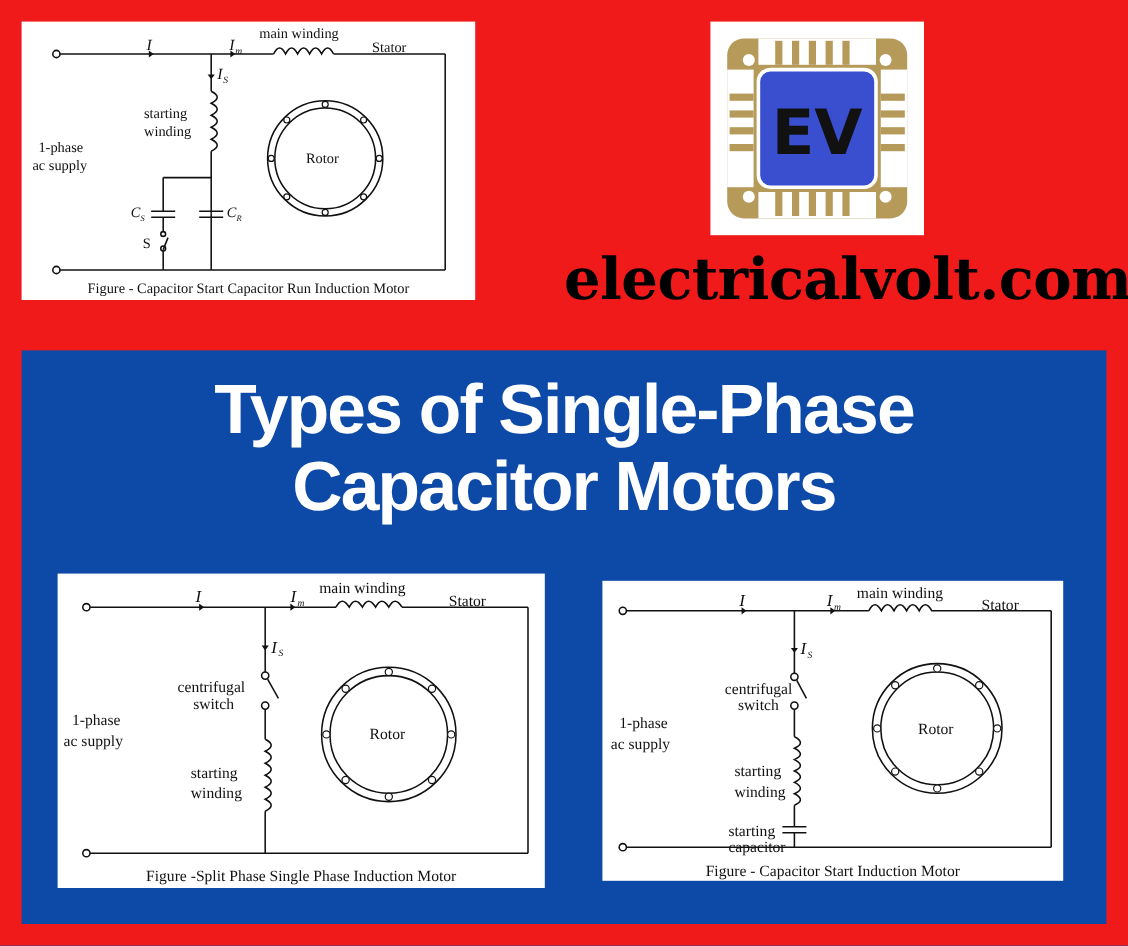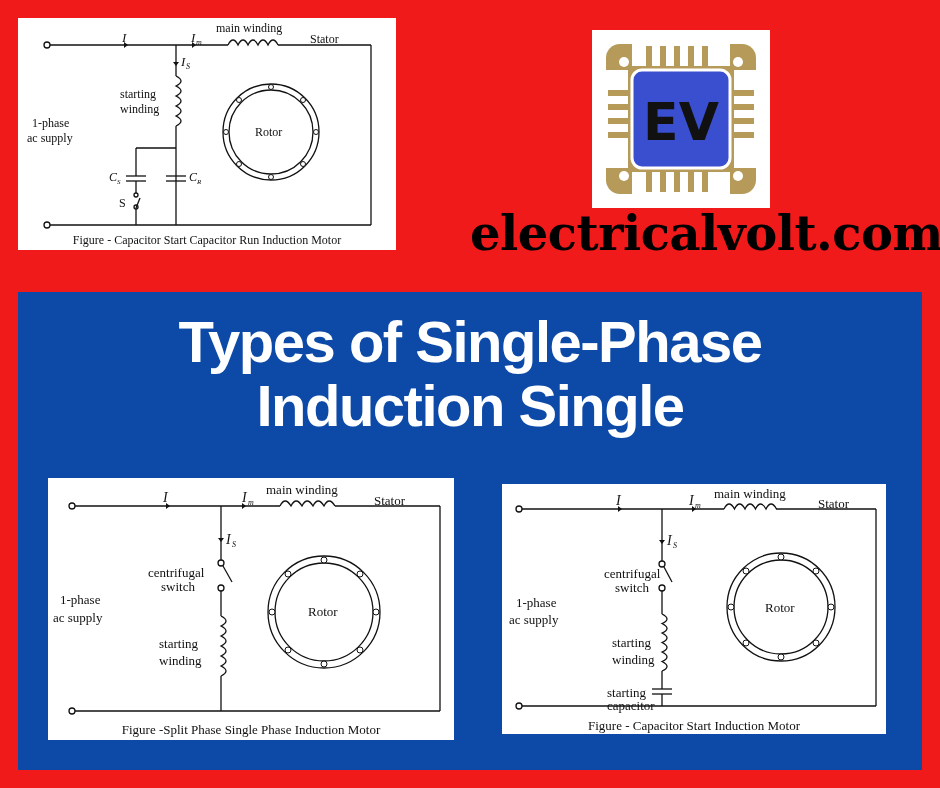--- a/index.html
+++ b/index.html
@@ -1,19 +1,19 @@
 <!DOCTYPE html>
 <html><head>
 <meta charset="utf-8">
 <style>
   html, body { margin:0; padding:0; }
   body { width:940px; height:788px; background:#f01a1a; position:relative; overflow:hidden; font-family:"Liberation Serif", serif; }
   .panel-white { position:absolute; background:#ffffff; }
   #fig-top { left:18px; top:18px; width:378px; height:232px; }
-  #logo-box { left:592px; top:30px; width:178px; height:178px; }
+  #logo-box { left:592px; top:18px; width:178px; height:178px; }
   .site { position:absolute; left:470px; top:205px; width:430px; color:#000000; font-family:"DejaVu Serif", serif; font-weight:bold; font-size:48px; letter-spacing:-0.5px; white-space:nowrap; }
   .blue { position:absolute; left:18px; top:292px; width:904px; height:478px; background:#0d4aa8; }
   .title { position:absolute; left:0; top:18px; width:100%; text-align:center; color:#fff; font-family:"Liberation Sans", sans-serif; font-weight:bold; font-size:58px; line-height:64px; letter-spacing:-1.5px; }
   #fig-split { left:30px; top:186px; width:406px; height:262px; }
   #fig-capstart { left:484px; top:192px; width:384px; height:250px; }
   svg text { font-family:"Liberation Serif", serif; fill:#111; }
 </style>
 </head>
 <body>
 
@@ -119,21 +119,21 @@
     <rect x="40" y="40" width="98" height="98" rx="10" fill="#3a4fd0" stroke="#fff" stroke-width="3"></rect>
     <text x="89" y="110" text-anchor="middle" font-size="52" font-weight="bold" fill="#fff" style="font-family:'DejaVu Sans',sans-serif">EV</text>
   </svg>
 </div>
 
 <div class="site">electricalvolt.com</div>
 
 <div class="blue">
   <div class="title">
     <div>Types of Single-Phase</div>
-    <div>Induction Single</div>
+    <div>Capacitor Motors</div>
   </div>
 
   <div class="panel-white" id="fig-split">
     <svg width="406" height="262" viewBox="0 0 406 262">
       <g stroke="#111" stroke-width="1.3" fill="none">
         <circle cx="24" cy="28" r="3"></circle>
           <line x1="27" y1="28" x2="232" y2="28"></line>
         <path d="M232 28 q5 -10 11 0 q5 -10 11 0 q5 -10 11 0 q5 -10 11 0 q5 -10 11 0"></path>
         <line x1="287" y1="28" x2="392" y2="28"></line>
           <line x1="392" y1="28" x2="392" y2="233"></line>

